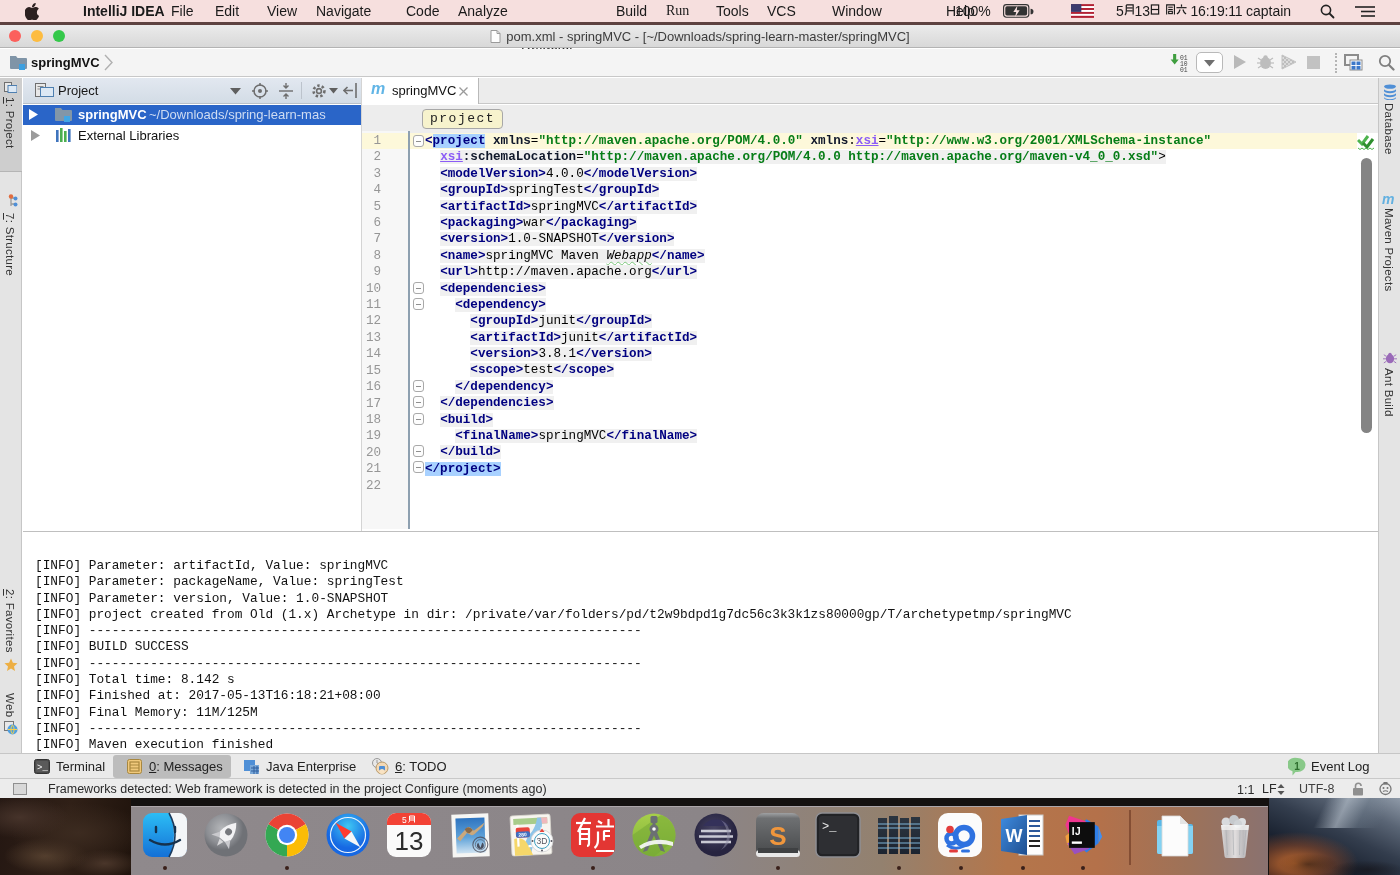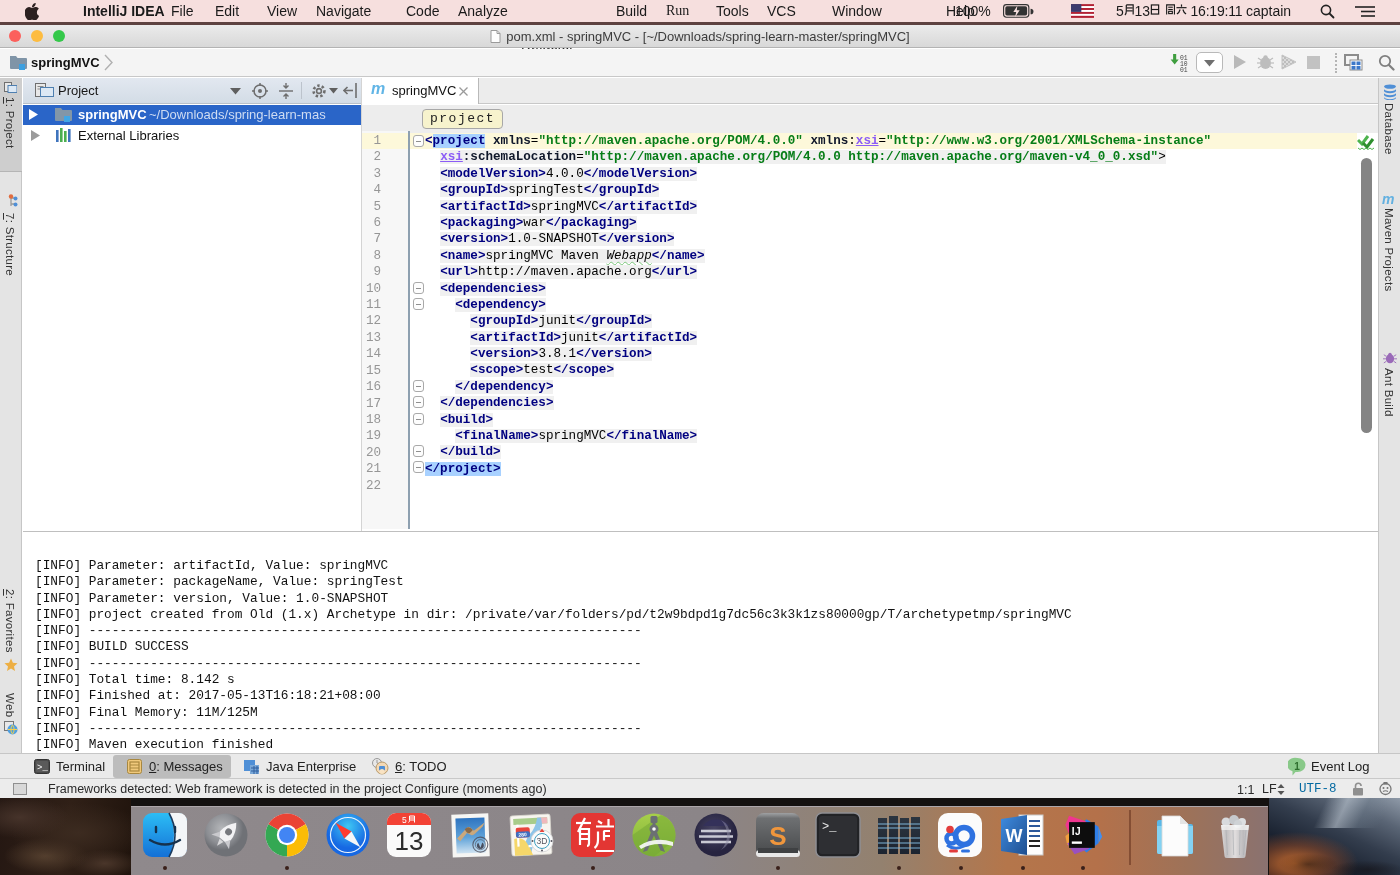--- a/index.html
+++ b/index.html
@@ -467,21 +467,21 @@
   <span class="abs" style="left:1311px;top:5px;">Event Log</span>
 </div>
 <div id="statusbar">
   <div class="abs" style="left:13px;top:4px;width:14px;height:12px;background:#d8d8d8;border:1px solid #8f8f8f;"></div>
   <span class="abs" style="left:48px;top:3px;">Frameworks detected: Web framework is detected in the project Configure (moments ago)</span>
   <span class="abs" style="left:1237px;top:4px;">1:1</span>
   <span class="abs" style="left:1262px;top:3px;">LF</span>
   <svg class="abs" style="left:1277px;top:5px;" width="8" height="11" viewBox="0 0 8 11">
       <path d="M4 0 L7.5 4 h-7z M4 11 L0.5 7 h7z" fill="#555"></path>
     </svg>
-  <span class="abs" style="left:1299px;top:3px;color:#0369a1;font-family:Liberation Mono, monospace;">UTF-8</span>
+  <span class="abs" style="left:1299px;top:3px;color:#404040;">UTF-8</span>
   <svg class="abs" style="left:1352px;top:3px;" width="12" height="14" viewBox="0 0 12 14">
       <rect x="1" y="6" width="10" height="7.5" rx="1" fill="#8f8f8f"></rect>
       <path d="M3.5 6 V4 a2.8 2.8 0 0 1 5.6 0" fill="none" stroke="#8f8f8f" stroke-width="1.6"></path>
     </svg>
   <svg class="abs" style="left:1378px;top:3px;" width="15" height="14" viewBox="0 0 15 14">
       <circle cx="7.5" cy="7" r="5.5" fill="none" stroke="#777" stroke-width="1.3"></circle>
       <circle cx="5.5" cy="6" r="1" fill="#777"></circle>
       <circle cx="9.5" cy="6" r="1" fill="#777"></circle>
       <path d="M5 9.5 q2.5 -1.5 5 0" fill="none" stroke="#777" stroke-width="1.2"></path>
       <rect x="5.5" y="0" width="4" height="2.5" fill="#777"></rect>

